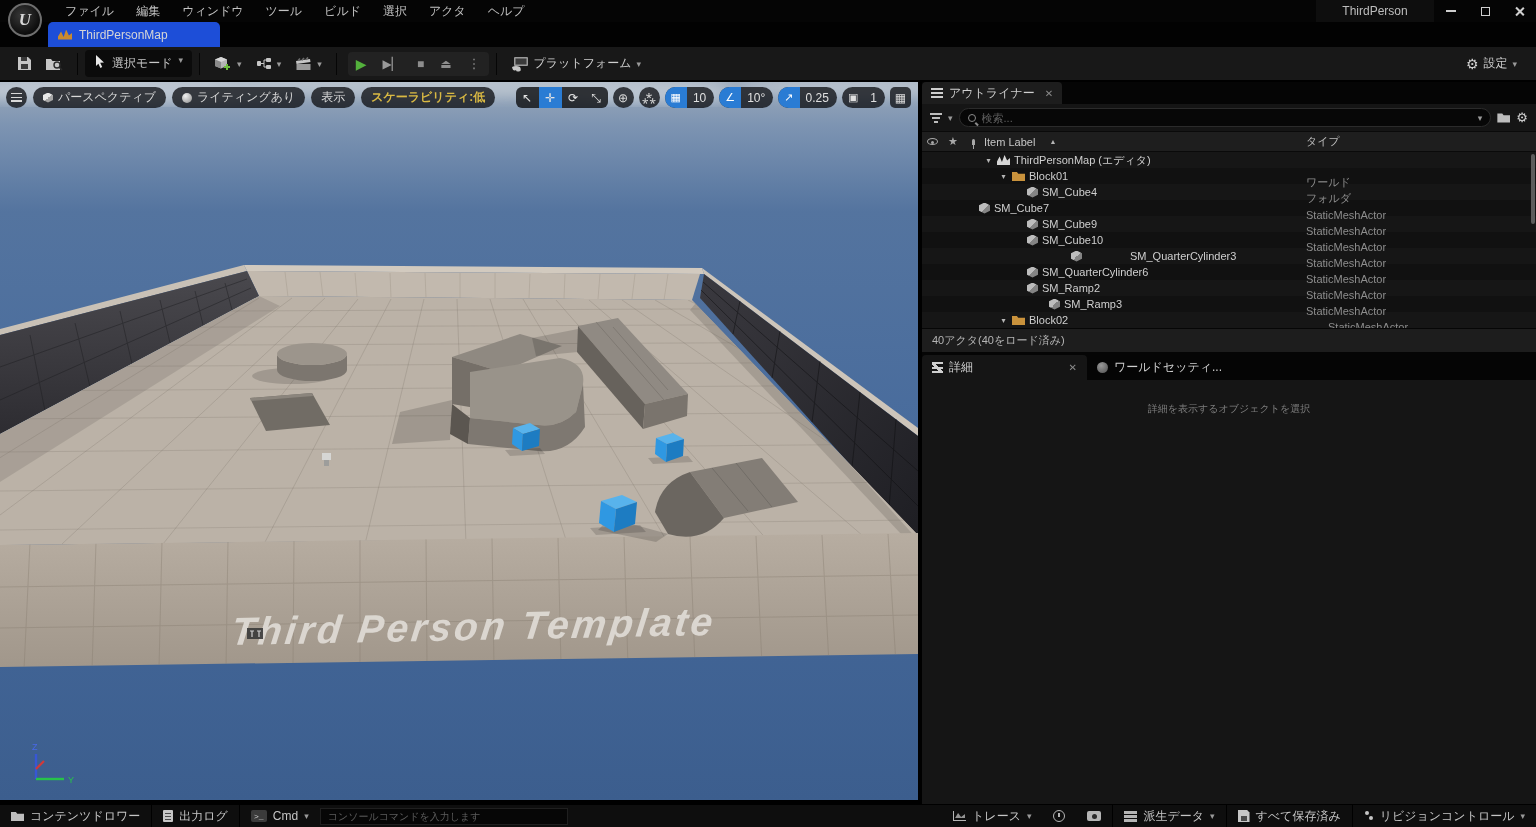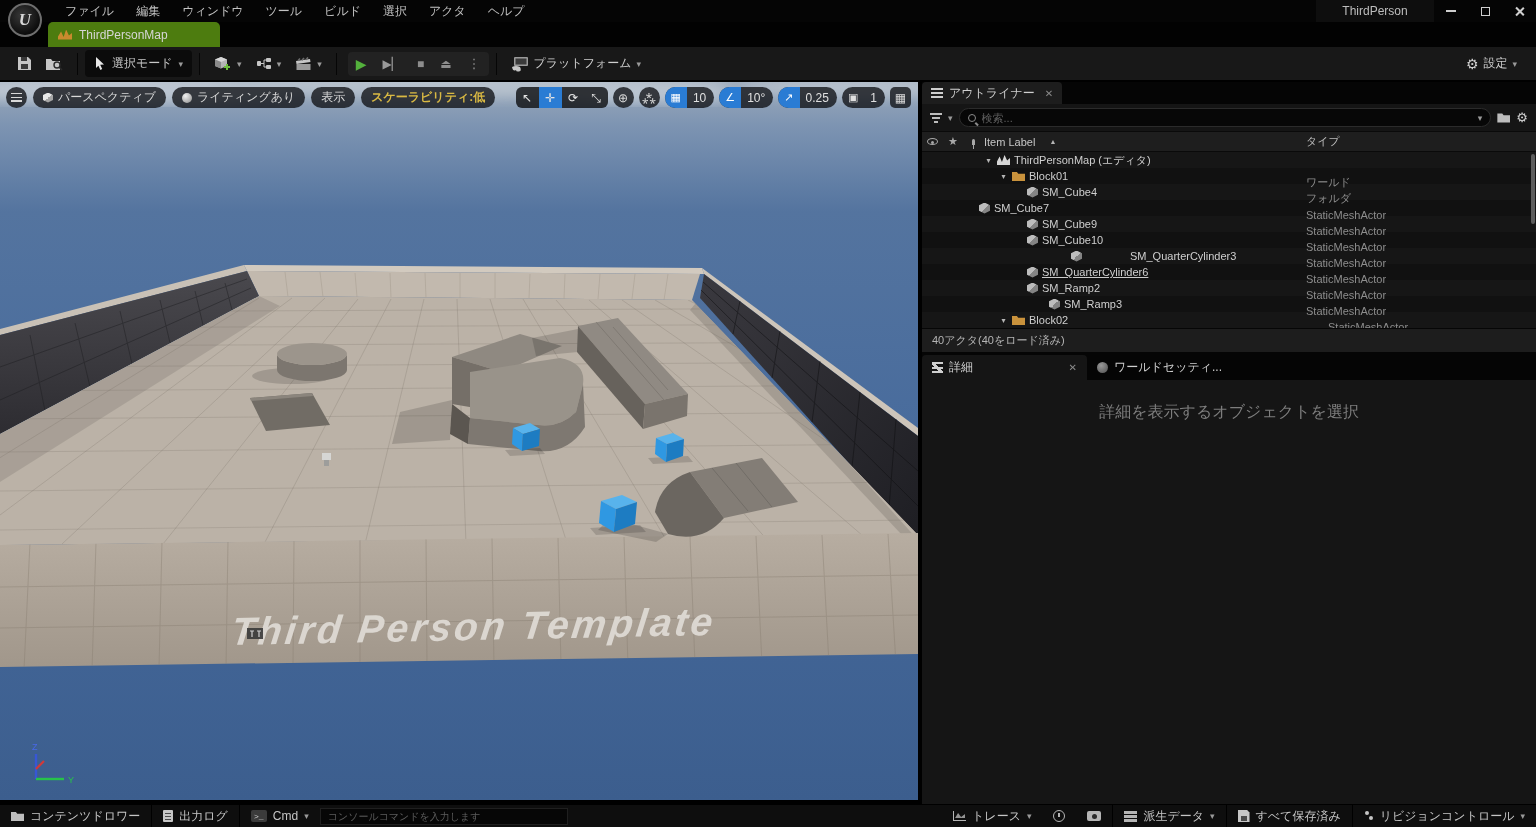--- a/index.html
+++ b/index.html
@@ -16,29 +16,29 @@
   #win-controls { position:absolute; right:0; top:0; height:22px; display:flex; }
   .win-btn { width:34px; height:22px; display:flex; align-items:center; justify-content:center; color:#cfcfcf; }
   .ic-min { width:10px; height:1.5px; background:#cfcfcf; display:inline-block; }
   .ic-restore { width:9px; height:9px; border:1.5px solid #cfcfcf; display:inline-block; position:relative; }
   .ic-close { position:relative; width:11px; height:11px; display:inline-block; }
   .ic-close::before,.ic-close::after { content:""; position:absolute; left:5px; top:0; width:1.5px; height:11px; background:#cfcfcf; }
   .ic-close::before { transform:rotate(45deg);} .ic-close::after{ transform:rotate(-45deg);}
 
   
   #tabrow { position:absolute; left:0; top:22px; width:1536px; height:25px; background:#020202; }
-  #asset-tab { position:absolute; left:48px; top:0; width:172px; height:25px; background:#4d7c0f; border-radius:5px 5px 0 0; display:flex; align-items:center; gap:7px; padding:0 10px; color:#d6d6d6; }
+  #asset-tab { position:absolute; left:48px; top:0; width:172px; height:25px; background:#1d4ed8; border-radius:5px 5px 0 0; display:flex; align-items:center; gap:7px; padding:0 10px; color:#d6d6d6; }
   .ic-landscape { width:14px; height:10px; background:#c98a2e; clip-path:polygon(0 100%, 0 70%, 22% 20%, 40% 75%, 58% 0, 78% 60%, 100% 35%, 100% 100%); }
 
   
   #toolbar { position:absolute; left:0; top:47px; width:1536px; height:34px; background:#181818; border-bottom:1px solid #000; display:flex; align-items:center; }
   .tb-sep { width:1px; height:22px; background:#060606; margin:0 7px; }
   .tb-btn { display:flex; align-items:center; gap:5px; padding:5px 7px; border-radius:3px; color:#cfcfcf; }
   .chev { font-size:9px; color:#9a9a9a; }
-  .mode-chip { background:#0b0b0b; border-radius:4px; padding:5px 9px; display:flex; gap:6px; align-items:center; }
+  .mode-chip { background:#0b0b0b; border-radius:4px; padding:5px 9px; display:flex; gap:6px; align-items:flex-start; }
   .play-group { display:flex; align-items:center; background:#222; border-radius:4px; margin-left:4px; }
   .play-group .tb-btn { padding:4px 8px; }
   .ic-play { color:#53b13c; font-size:14px; }
   .ic-skip { color:#9a9a9a; font-size:12px; }
   .ic-stop { color:#8d8d8d; font-size:12px; }
   .ic-eject { color:#8d8d8d; font-size:12px; }
   .ic-dots { color:#8d8d8d; font-size:13px; letter-spacing:0; }
   .ic-gear { font-size:14px; color:#cfcfcf; }
   svg.tbicon { display:block; }
 
@@ -105,21 +105,21 @@
   #outliner-scrollbar { position:absolute; right:1px; top:2px; width:4px; height:70px; background:#5c5c5c; border-radius:2px; }
 
   #outliner-count { height:24px; background:#1d1d1d; border-top:1px solid #060606; display:flex; align-items:center; padding:0 10px; color:#b5b5b5; font-size:11px; }
 
   #details-tabs { height:28px; background:#050505; display:flex; align-items:flex-end; }
   .dtab { height:25px; display:flex; align-items:center; gap:6px; padding:0 10px; color:#cfcfcf; }
   .dtab.active { background:#151515; border-radius:4px 4px 0 0; width:165px; }
   .ic-details { width:11px; height:11px; background:linear-gradient(45deg, transparent 40%, #cfcfcf 40% 55%, transparent 55%), linear-gradient(#cfcfcf 0 2px, transparent 2px 5px, #cfcfcf 5px 7px, transparent 7px 9px, #cfcfcf 9px 11px); }
   .ic-globe { width:11px; height:11px; border-radius:50%; background:radial-gradient(circle at 38% 32%, #9a9a9a, #4e4e4e); }
   #details-content { height:424px; background:#151515; display:flex; justify-content:center; }
-  #details-placeholder { margin-top:22px; color:#7d7d7d; font-size:16px; }
+  #details-placeholder { margin-top:22px; color:#7d7d7d; font-size:10px; }
 
   
   #statusbar { position:absolute; left:0; top:804px; width:1536px; height:23px; background:#0e0e0e; border-top:1px solid #000; display:flex; align-items:center; }
   .sb-btn { display:flex; align-items:center; gap:6px; padding:0 11px; height:23px; color:#c6c6c6; }
   .sb-sep { width:1px; height:23px; background:#000; }
   .ic-doc { width:10px; height:12px; background:linear-gradient(#c6c6c6,#c6c6c6); position:relative; border-radius:1px; }
   .ic-doc::after { content:""; position:absolute; left:2px; top:3px; width:6px; height:7px; background:linear-gradient(#4a4a4a 0 1px, transparent 1px 3px, #4a4a4a 3px 4px, transparent 4px 6px, #4a4a4a 6px 7px); }
   .ic-term { width:16px; height:12px; border-radius:2px; background:#3b3b3b; color:#cfcfcf; font-size:8px; display:flex; align-items:center; justify-content:center; font-family:"Liberation Mono",monospace; }
   #console-input { width:248px; height:17px; background:#060606; border:1px solid #1f1f1f; color:#c8c8c8; font-size:10px; padding:0 7px; font-family:"Liberation Sans",sans-serif; }
   #console-input::placeholder { color:#5d5d5d; }
@@ -623,21 +623,21 @@
       <div class="out-row">
         <span class="row-main" style="padding-left: 92px; gap: 48px;">
           <span class="exp exp-none">▾</span>
           <span class="ricon icon-mesh"></span>
           <span class="rlabel">SM_QuarterCylinder3</span>
         </span>
         <span class="rtype">StaticMeshActor</span>
       </div>
 
       <div class="out-row">
-        <span class="row-main" style="padding-left: 92px; text-decoration: underline;">
+        <span class="row-main" style="padding-left: 92px;">
           <span class="exp exp-none">▾</span>
           <span class="ricon icon-mesh"></span>
           <span class="rlabel">SM_QuarterCylinder6</span>
         </span>
         <span class="rtype">StaticMeshActor</span>
       </div>
 
       <div class="out-row">
         <span class="row-main" style="padding-left: 92px;">
           <span class="exp exp-none">▾</span>

